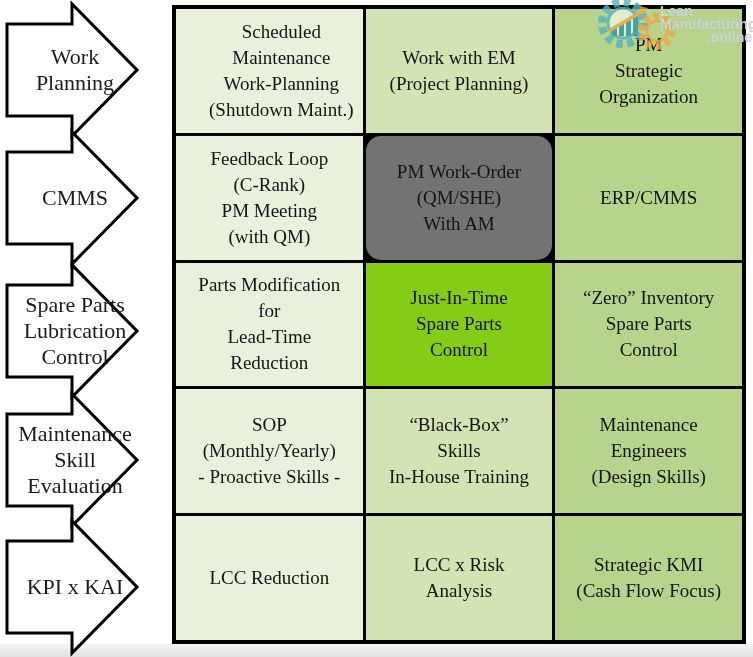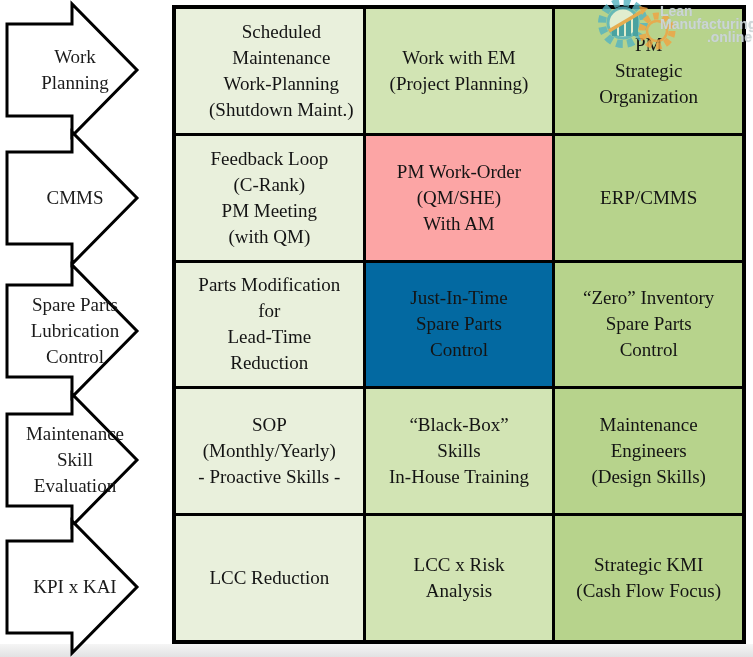--- a/index.html
+++ b/index.html
@@ -7,21 +7,21 @@
   body { font-family:"Liberation Serif","DejaVu Serif",serif; background:#ffffff; overflow:hidden; }
   #stage { position:relative; width:753px; height:657px; background:#ffffff; }
 
   
   .bottom-strip { position:absolute; left:0; top:644px; width:753px; height:13px;
     background:linear-gradient(#f5f5f5,#e2e2e3); }
 
   
   #arrow-layer { position:absolute; left:0; top:0; width:753px; height:657px; }
   .arrow-label { position:absolute; left:0; width:150px; text-align:center;
-    transform:translateY(-50%); font-size:19px; line-height:26px; color:#1b1b1b;
+    transform:translateY(-50%); font-size:22px; line-height:26px; color:#1b1b1b;
     white-space:pre-line; }
 
   
   .matrix { position:absolute; left:172px; top:5px; width:574px; height:639px;
     display:grid; grid-template-columns:1fr 1fr 1fr; grid-template-rows:repeat(5,1fr);
     background:#000; gap:3px; border:4px solid #000; }
   .cell { display:flex; align-items:center; justify-content:center; text-align:center;
     font-size:19px; line-height:26px; color:#141414; white-space:pre-line; padding:2px 4px; }
 
   
@@ -68,30 +68,30 @@
     <div class="cell col-1" style="background: rgb(210, 228, 180);">Work with EM
 (Project Planning)</div>
     <div class="cell col-2" style="background: rgb(183, 211, 140);">PM
 Strategic
 Organization</div>
 
     <div class="cell col-0" style="background: rgb(233, 240, 220);">Feedback Loop
 (C-Rank)
 PM Meeting
 (with QM)</div>
-    <div class="cell col-1" style="background: #fca5a5;">PM Work-Order
+    <div class="cell col-1" style="background: #737373; border-radius: 15px;">PM Work-Order
 (QM/SHE)
 With AM</div>
     <div class="cell col-2" style="background: rgb(183, 211, 140);">ERP/CMMS</div>
 
     <div class="cell col-0" style="background: rgb(233, 240, 220);">Parts Modification
 for
 Lead-Time
 Reduction</div>
-    <div class="cell col-1" style="background: #0369a1;">Just-In-Time
+    <div class="cell col-1" style="background: #84cc16;">Just-In-Time
 Spare Parts
 Control</div>
     <div class="cell col-2" style="background: rgb(183, 211, 140);">“Zero” Inventory
 Spare Parts
 Control</div>
 
     <div class="cell col-0" style="background: rgb(233, 240, 220);">SOP
 (Monthly/Yearly)
 - Proactive Skills -</div>
     <div class="cell col-1" style="background: rgb(210, 228, 180);">“Black-Box”

